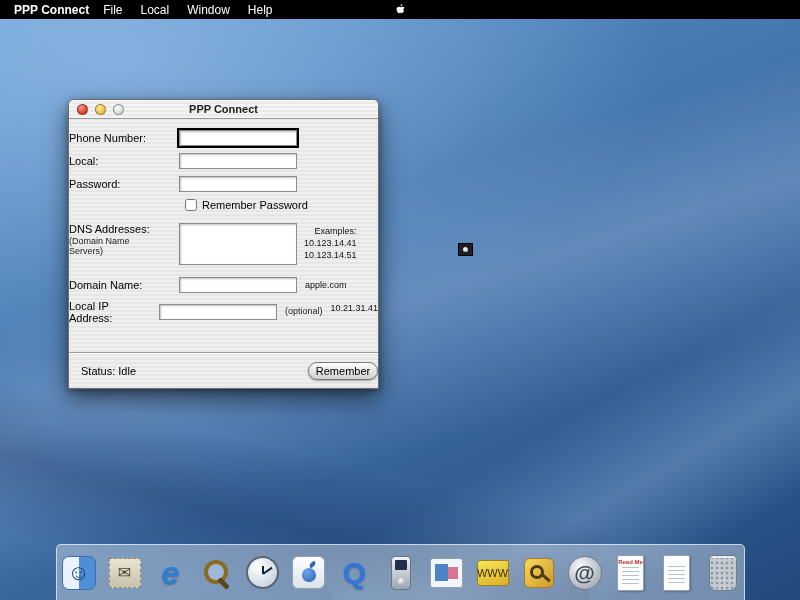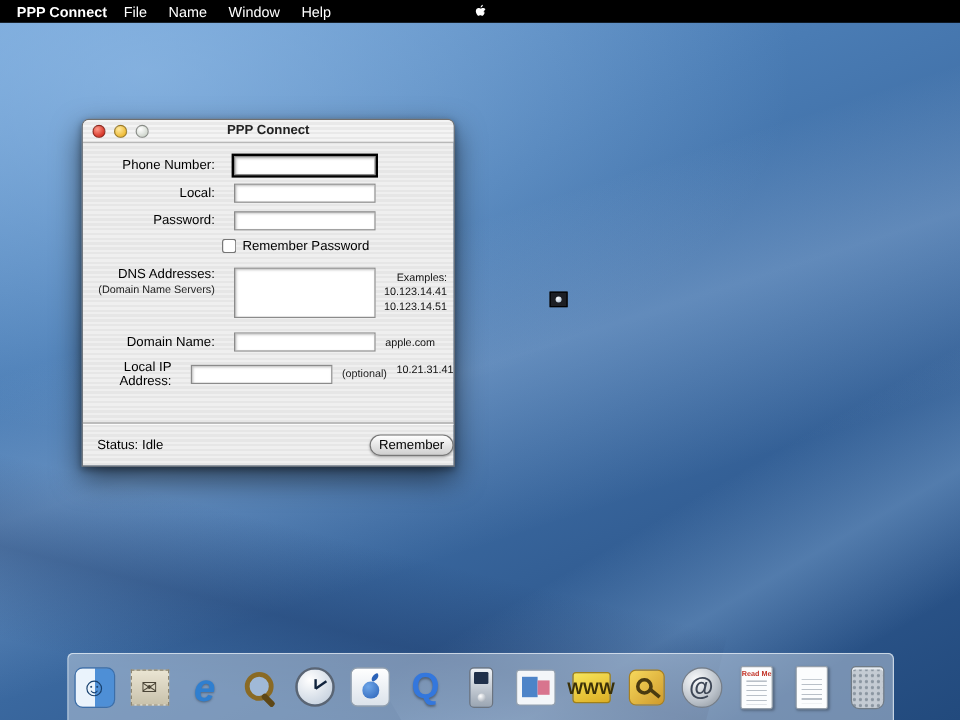--- a/index.html
+++ b/index.html
@@ -56,21 +56,21 @@
     display:flex; align-items:center; justify-content:center;
   }
   .titlebar .title { font-size:11px; font-weight:bold; color:#222; }
   .tl { position:absolute; top:4px; width:11px; height:11px; border-radius:50%; border:1px solid rgba(0,0,0,.35); }
   .tl.red    { left:8px;  background:radial-gradient(circle at 35% 30%, #ff9a8a, #d7392c 70%); }
   .tl.yellow { left:26px; background:radial-gradient(circle at 35% 30%, #ffe9a0, #eebc3a 70%); }
   .tl.green  { left:44px; background:radial-gradient(circle at 35% 30%, #ffffff, #cfd6cd 75%); }
 
   .win-content { flex:1 1 auto; padding-top:11px; }
   .row { display:flex; align-items:center; margin-bottom:7px; }
-  .row .lab { width:126px; text-align:right; padding-right:16px; }
+  .row .lab { width:110px; padding-right:16px; }
   .row .lab .sub { display:block; font-size:9px; color:#222; margin-top:1px; }
   .field { width:118px; height:16px; border:1px solid #8b8b8b; background:#fff;
            box-shadow:inset 1px 1px 2px rgba(0,0,0,.25); font-size:11px; padding:0 2px;
            font-family:"Liberation Sans", sans-serif; }
   .field.focused { outline:2px solid #000; height:16px; }
   .row.checkbox-row { margin-left:116px; margin-top:2px; margin-bottom:12px; }
   .row.checkbox-row input { width:12px; height:12px; margin-right:5px; }
   .row.dns-row { align-items:flex-start; margin-bottom:12px; }
   .dns-area { width:118px; height:42px; resize:none; border:1px solid #8b8b8b; background:#fff;
               box-shadow:inset 1px 1px 2px rgba(0,0,0,.25); font-family:"Liberation Sans", sans-serif; }
@@ -140,21 +140,21 @@
   .icon-player::before { content:""; position:absolute; left:3px; top:3px; width:12px; height:10px;
     background:#20304a; border-radius:1px; }
   .icon-player::after { content:""; position:absolute; left:6px; bottom:4px; width:7px; height:7px;
     border-radius:50%; background:radial-gradient(circle at 35% 30%, #fff, #8d98a5); }
   .icon-slides { position:relative; width:33px; height:30px; border-radius:3px; border:1px solid #93a0ae;
     background:#f3f6f9; }
   .icon-slides::before { content:""; position:absolute; left:4px; top:5px; width:13px; height:17px; background:#4d84c8; }
   .icon-slides::after { content:""; position:absolute; right:4px; top:8px; width:10px; height:12px; background:#d8748e; }
   .icon-www { width:32px; height:26px; border-radius:3px; border:1px solid #a08119;
     background:linear-gradient(160deg,#f8e65a,#dcae24); display:flex; align-items:center; justify-content:center;
-    font-size:14px; font-weight:bold; color:#3a3008; }
+    font-size:11px; font-weight:normal; color:#3a3008; }
   .icon-key { position:relative; width:30px; height:30px; border-radius:6px; border:1px solid #a8801f;
     background:linear-gradient(135deg,#f6d85c,#cf9a2c); }
   .icon-key::before { content:""; position:absolute; left:5px; top:6px; width:8px; height:8px;
     border:3px solid #4a3a10; border-radius:50%; }
   .icon-key::after { content:""; position:absolute; left:15px; top:17px; width:11px; height:3px;
     background:#4a3a10; transform:rotate(40deg); }
   .icon-at { width:34px; height:34px; border-radius:50%;
     background:radial-gradient(circle at 35% 30%, #fafbfc, #b9c0c8 60%, #878f98);
     border:1px solid #767e88; display:flex; align-items:center; justify-content:center;
     font-size:21px; font-weight:bold; color:#3e4756; }
@@ -174,21 +174,21 @@
 
 <div class="desktop">
   <div class="swirl swirl1"></div>
   <div class="swirl swirl2"></div>
   <div class="swirl swirl3"></div>
 </div>
 
 <div class="menubar">
   <span class="appname">PPP Connect</span>
   <span class="menu-item">File</span>
-  <span class="menu-item">Name</span>
+  <span class="menu-item">Local</span>
   <span class="menu-item">Window</span>
   <span class="menu-item">Help</span>
   <span class="apple">
     <svg viewBox="0 0 16 16" width="13" height="15" aria-hidden="true">
       <path d="M8 4 C8 2.4 9.1 1.4 10.3 1.1 C10.4 2.5 9.3 3.8 8 4 Z" fill="#ffffff"></path>
       <path d="M11.6 8.3 c0-1.6 1.3-2.4 1.4-2.5 c-0.8-1.1-2-1.3-2.4-1.3 c-1-0.1-2 0.6-2.5 0.6 c-0.5 0-1.3-0.6-2.2-0.6 C4.7 4.6 3.1 5.5 3.1 7.5 c0 1.2 0.5 2.5 1 3.3 c0.5 0.8 1 1.7 1.8 1.7 c0.7 0 1-0.5 1.9-0.5 c0.9 0 1.1 0.5 1.9 0.5 c0.8 0 1.3-0.8 1.8-1.6 c0.6-0.9 0.8-1.8 0.8-1.8 s-1.7-0.7-1.7-0.8 Z" fill="#ffffff"></path>
     </svg>
   </span>
 </div>
 

